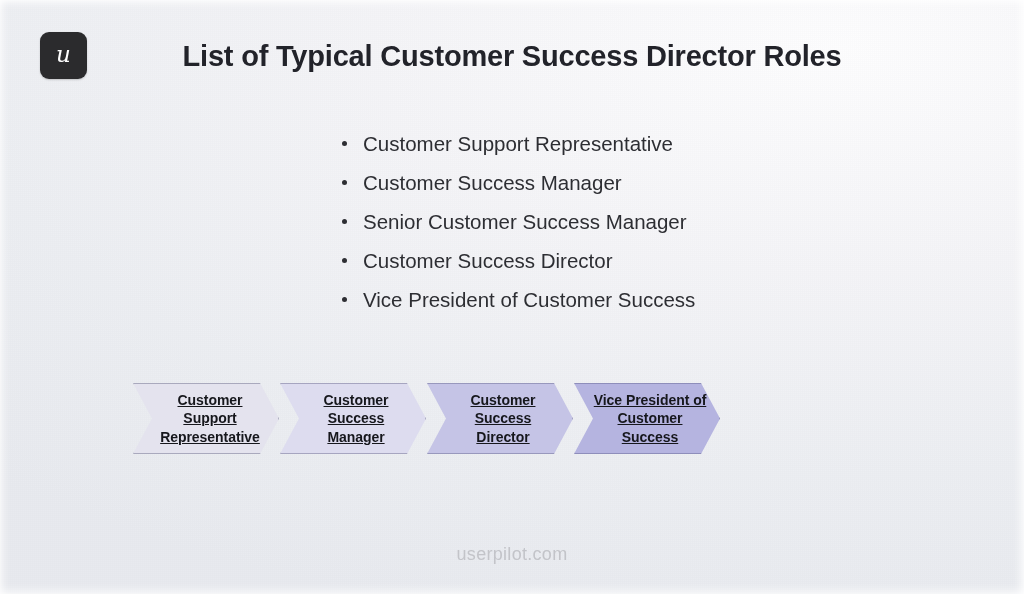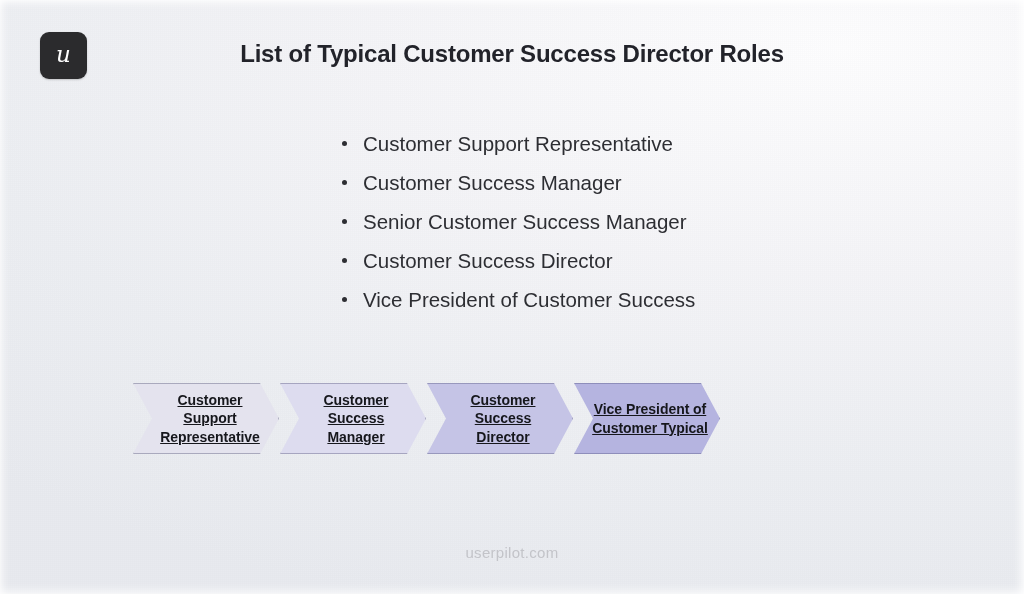--- a/index.html
+++ b/index.html
@@ -58,21 +58,21 @@
     line-height:1;
     letter-spacing:0;
     transform:translateY(-1px);
   }
 
   
   #title {
     position:absolute;
     left:0; right:0; top:40px;
     text-align:center;
-    font-size:24px;
+    font-size:29px;
     font-weight:700;
     color:#22232a;
     letter-spacing:-.2px;
   }
 
   
   #bullets {
     position:absolute;
     left:341px; top:134px;
     list-style:none;
@@ -127,21 +127,21 @@
     text-decoration:underline;
   }
   
   .chev:first-child .lbl { padding-left:18px; }
 
   
   #footer {
     position:absolute;
     left:0; right:0; top:544px;
     text-align:center;
-    font-size:15px;
+    font-size:18px;
     color:#c3c4c9;
     letter-spacing:.3px;
   }
 </style>
 </head>
 <body>
 
 <div id="slide">
 
   <div id="grain"></div>
@@ -169,19 +169,19 @@
     <div class="chev" style="background: linear-gradient(rgb(221, 220, 239) 0%, rgb(221, 220, 239) 100%); box-shadow: rgb(166, 165, 192) 0px 0px 0px 1px inset;">
       <span class="lbl">Customer Success
 Manager</span>
     </div>
     <div class="chev" style="background: linear-gradient(rgb(197, 196, 230) 0%, rgb(197, 196, 230) 100%); box-shadow: rgb(152, 152, 189) 0px 0px 0px 1px inset;">
       <span class="lbl">Customer Success
 Director</span>
     </div>
     <div class="chev" style="background: linear-gradient(rgb(181, 180, 224) 0%, rgb(181, 180, 224) 100%); box-shadow: rgb(142, 142, 187) 0px 0px 0px 1px inset;">
       <span class="lbl">Vice President of
-Customer Typical</span>
+Customer Success</span>
     </div>
   </div>
 
   <div id="footer">userpilot.com</div>
 
 </div>
 
 </body></html>

